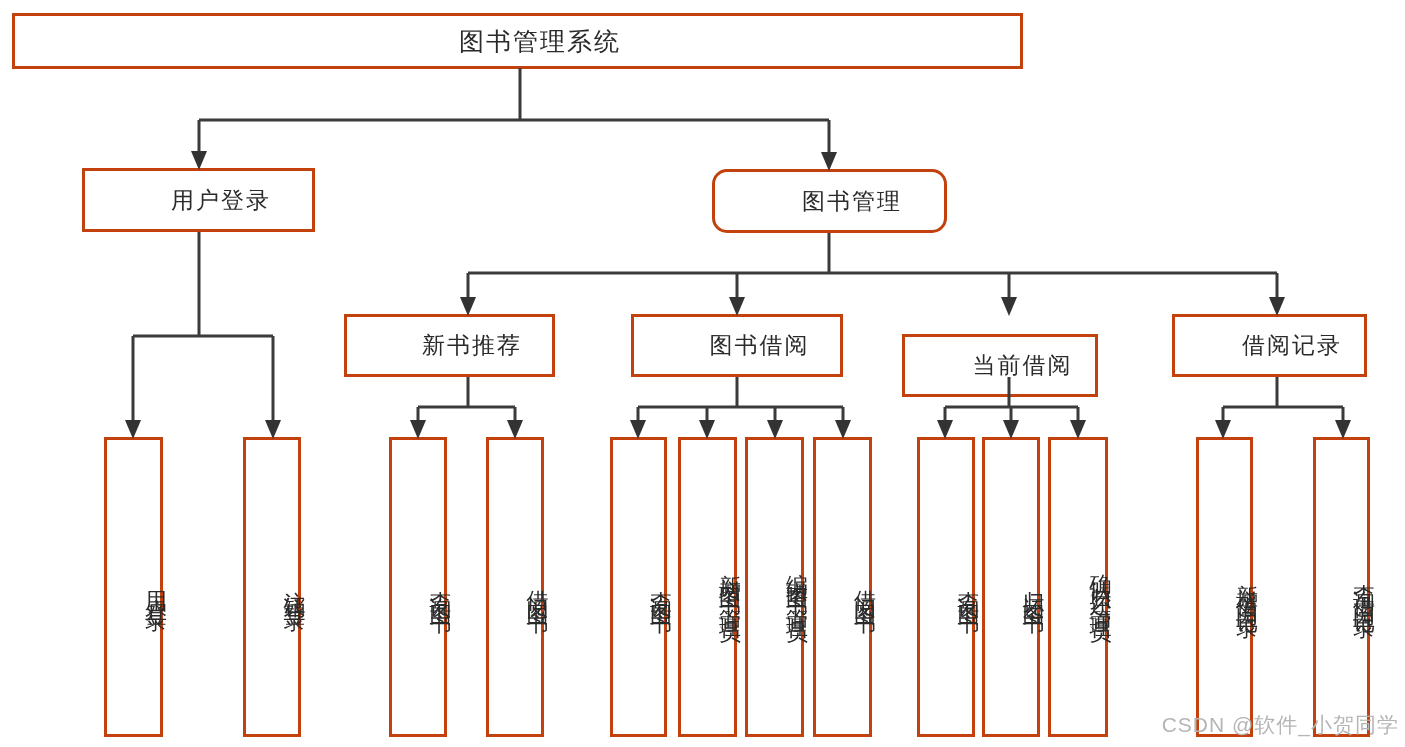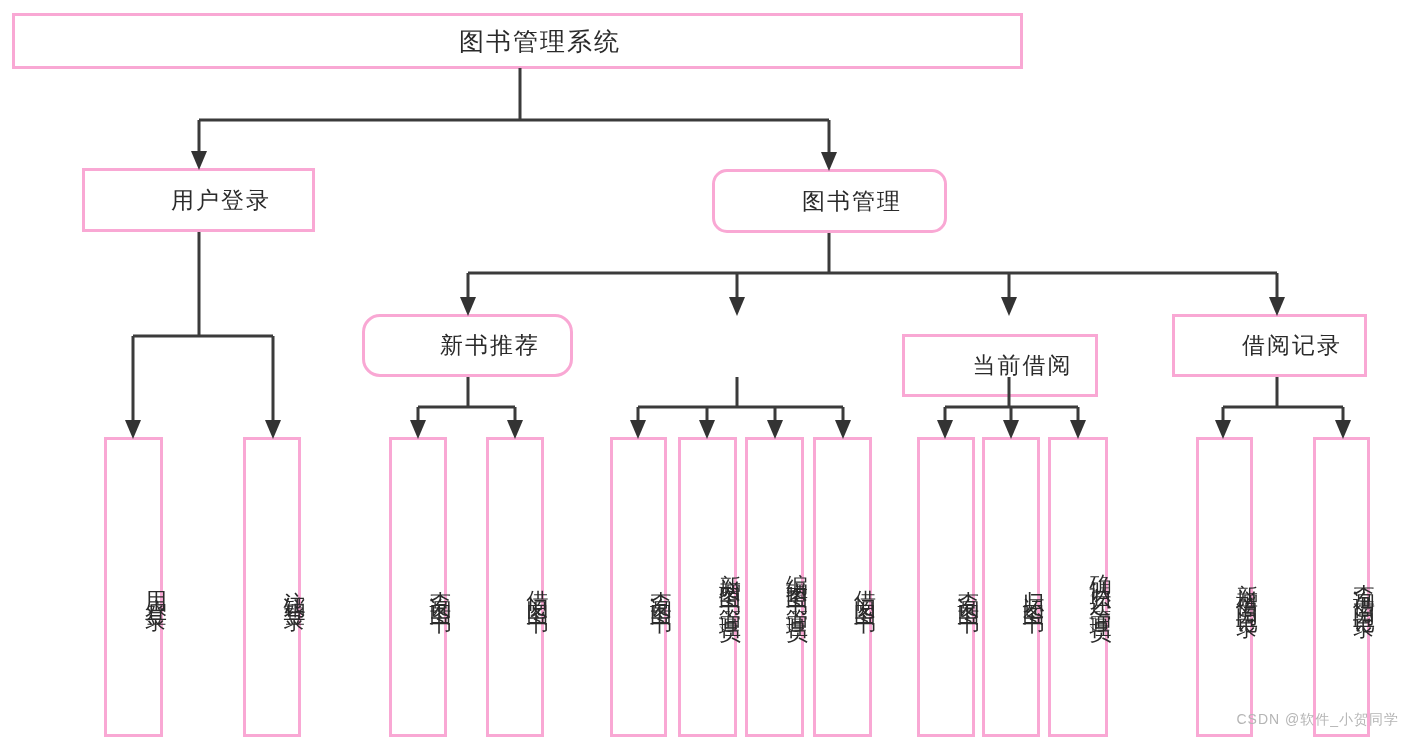--- a/index.html
+++ b/index.html
@@ -10,21 +10,21 @@
   #canvas {
     position: relative;
     width: 1405px;
     height: 747px;
     background: #ffffff;
     overflow: hidden;
   }
   .box {
     position: absolute;
     box-sizing: border-box;
-    border: 3px solid #f9a8d4;
+    border: 3px solid #c2410c;
     background: #ffffff;
     display: flex;
     align-items: center;
     justify-content: center;
     z-index: 1;
     padding-left: 45px;
   }
   .box .lbl {
     color: #2a2a2a;
     white-space: nowrap;
@@ -47,21 +47,21 @@
     z-index: 2;
     pointer-events: none;
   }
   #connectors path { stroke: #3b3b3b; stroke-width: 3; fill: none; }
   #connectors polygon { fill: #333333; stroke: none; }
   .watermark {
     position: absolute;
     right: 6px;
     top: 711px;
     z-index: 3;
-    font-size: 14px;
+    font-size: 21px;
     color: #b5b5b5;
     letter-spacing: 1px;
     white-space: nowrap;
   }
 </style>
 </head>
 <body>
 
 <div id="canvas">
 
@@ -69,22 +69,25 @@
     <span class="lbl root-lbl">图书管理系统</span>
   </div>
 
   <div class="box" style="left:82px; top:168px; width:233px; height:64px;">
     <span class="lbl branch-lbl">用户登录</span>
   </div>
   <div class="box" style="left:712px; top:169px; width:235px; height:64px;border-radius:15px;">
     <span class="lbl branch-lbl">图书管理</span>
   </div>
 
-  <div class="box" style="left:362px; top:314px; width:211px; height:63px;border-radius:18px;">
+  <div class="box" style="left:344px; top:314px; width:211px; height:63px;">
     <span class="lbl module-lbl">新书推荐</span>
+  </div>
+  <div class="box" style="left:631px; top:314px; width:212px; height:63px;">
+    <span class="lbl module-lbl">图书借阅</span>
   </div>
   <div class="box" style="left:902px; top:314px; width:196px; height:63px;margin-top:20px;">
     <span class="lbl module-lbl">当前借阅</span>
   </div>
   <div class="box" style="left:1172px; top:314px; width:195px; height:63px;">
     <span class="lbl module-lbl">借阅记录</span>
   </div>
 
   <div class="box leaf" style="left:104px; top:437px; width:59px; height:300px;">
     <span class="lbl">用户登录</span>

